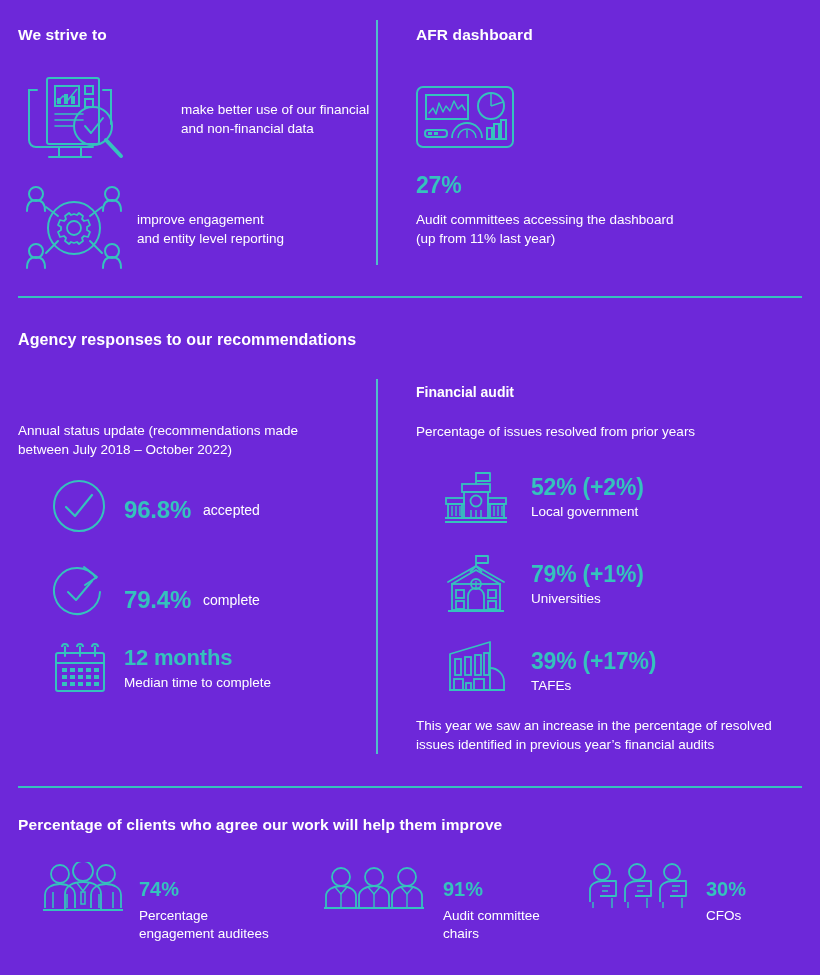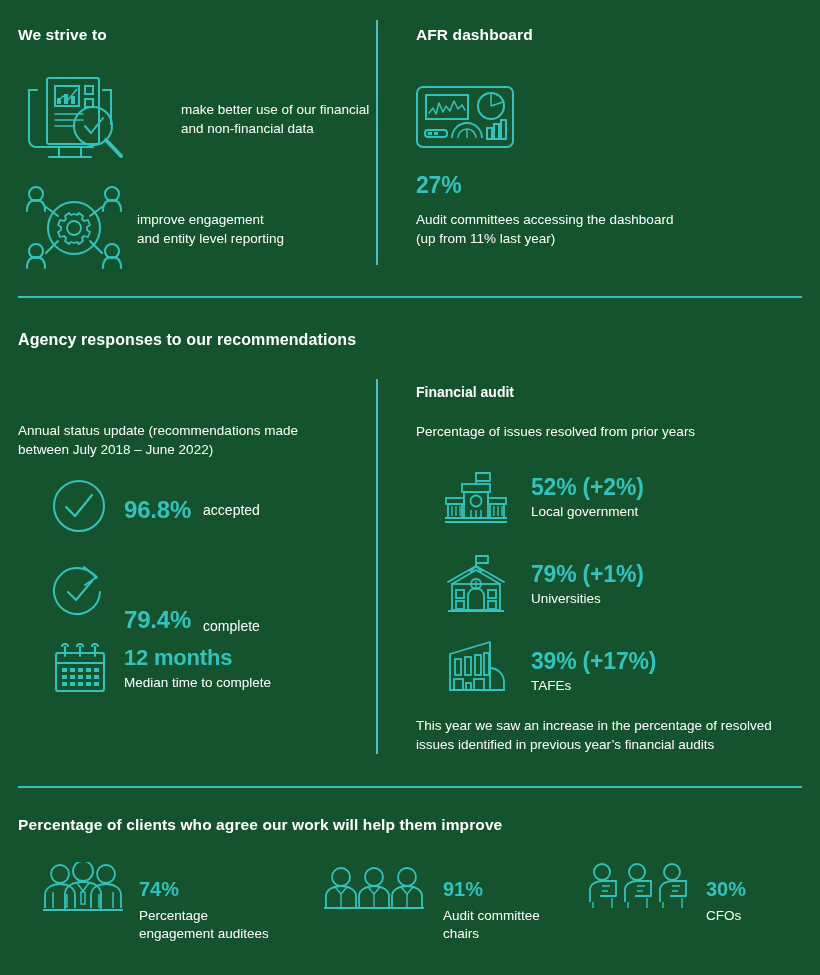--- a/index.html
+++ b/index.html
@@ -7,21 +7,21 @@
     width: 820px;
     height: 975px;
     background: #0a3b6e;
     font-family: "Liberation Sans", sans-serif;
     overflow: hidden;
   }
   .page {
     position: relative;
     width: 820px;
     height: 975px;
-    background: #14532d;
+    background: #6d28d9;
   }
 
   
   .sec-title {
     color: #ffffff;
     font-size: 15.5px;
     font-weight: bold;
     letter-spacing: 0.1px;
   }
   .sub-title {
@@ -170,42 +170,42 @@
   <div class="hr" style="top:296px;"></div>
 
   <div class="abs" style="left:18px; top:331px;">
     <div class="sec-title" style="font-size:16px;">Agency responses to our recommendations</div>
   </div>
 
   <div class="vr" style="left:376px; top:379px; height:375px;"></div>
 
   <div class="abs" style="left:18px; top:421px; width:350px;">
     <div class="body-text">Annual status update (recommendations made</div>
-    <div class="body-text">between July 2018 – June 2022)</div>
+    <div class="body-text">between July 2018 – October 2022)</div>
   </div>
 
   <div class="abs icon-wrap" style="left:52px; top:479px;">
     <svg width="54" height="54" viewBox="0 0 54 54" fill="none" stroke="#35c2bd" stroke-width="2">
       <circle cx="27" cy="27" r="25"></circle>
       <path d="M14 28 L23 37 L40 16" stroke-width="2.2" stroke-linecap="round" stroke-linejoin="round"></path>
     </svg>
   </div>
   <div class="abs row" style="left:124px; top:496px;">
     <span class="stat-num" style="font-size:24px;">96.8%</span>
     <span class="stat-label-inline" style="margin-left:12px;">accepted</span>
   </div>
 
   <div class="abs icon-wrap" style="left:52px; top:562px;">
     <svg width="56" height="56" viewBox="0 0 56 56" fill="none" stroke="#35c2bd" stroke-width="2">
       <path d="M44 16 A23 23 0 1 0 48 30" stroke-linecap="round"></path>
       <path d="M32 5 L45 15 L33 23" stroke-width="2" stroke-linecap="round" stroke-linejoin="round" fill="none"></path>
       <path d="M16 30 L24 38 L40 19" stroke-width="2" stroke-linecap="round" stroke-linejoin="round"></path>
     </svg>
   </div>
-  <div class="abs row" style="left:124px; top:606px;align-items:flex-end;">
+  <div class="abs row" style="left:124px; top:586px;">
     <span class="stat-num" style="font-size:24px;">79.4%</span>
     <span class="stat-label-inline" style="margin-left:12px;">complete</span>
   </div>
 
   <div class="abs icon-wrap" style="left:52px; top:643px;">
     <svg width="56" height="52" viewBox="0 0 56 52" fill="none" stroke="#35c2bd" stroke-width="2">
       <path d="M13 4 L13 13 M28 4 L28 13 M43 4 L43 13" stroke-linecap="round"></path>
       <path d="M10 4 A3 3 0 0 1 16 4 M25 4 A3 3 0 0 1 31 4 M40 4 A3 3 0 0 1 46 4"></path>
       <rect x="4" y="10" width="48" height="38" rx="2"></rect>
       <path d="M4 20 L52 20"></path>

